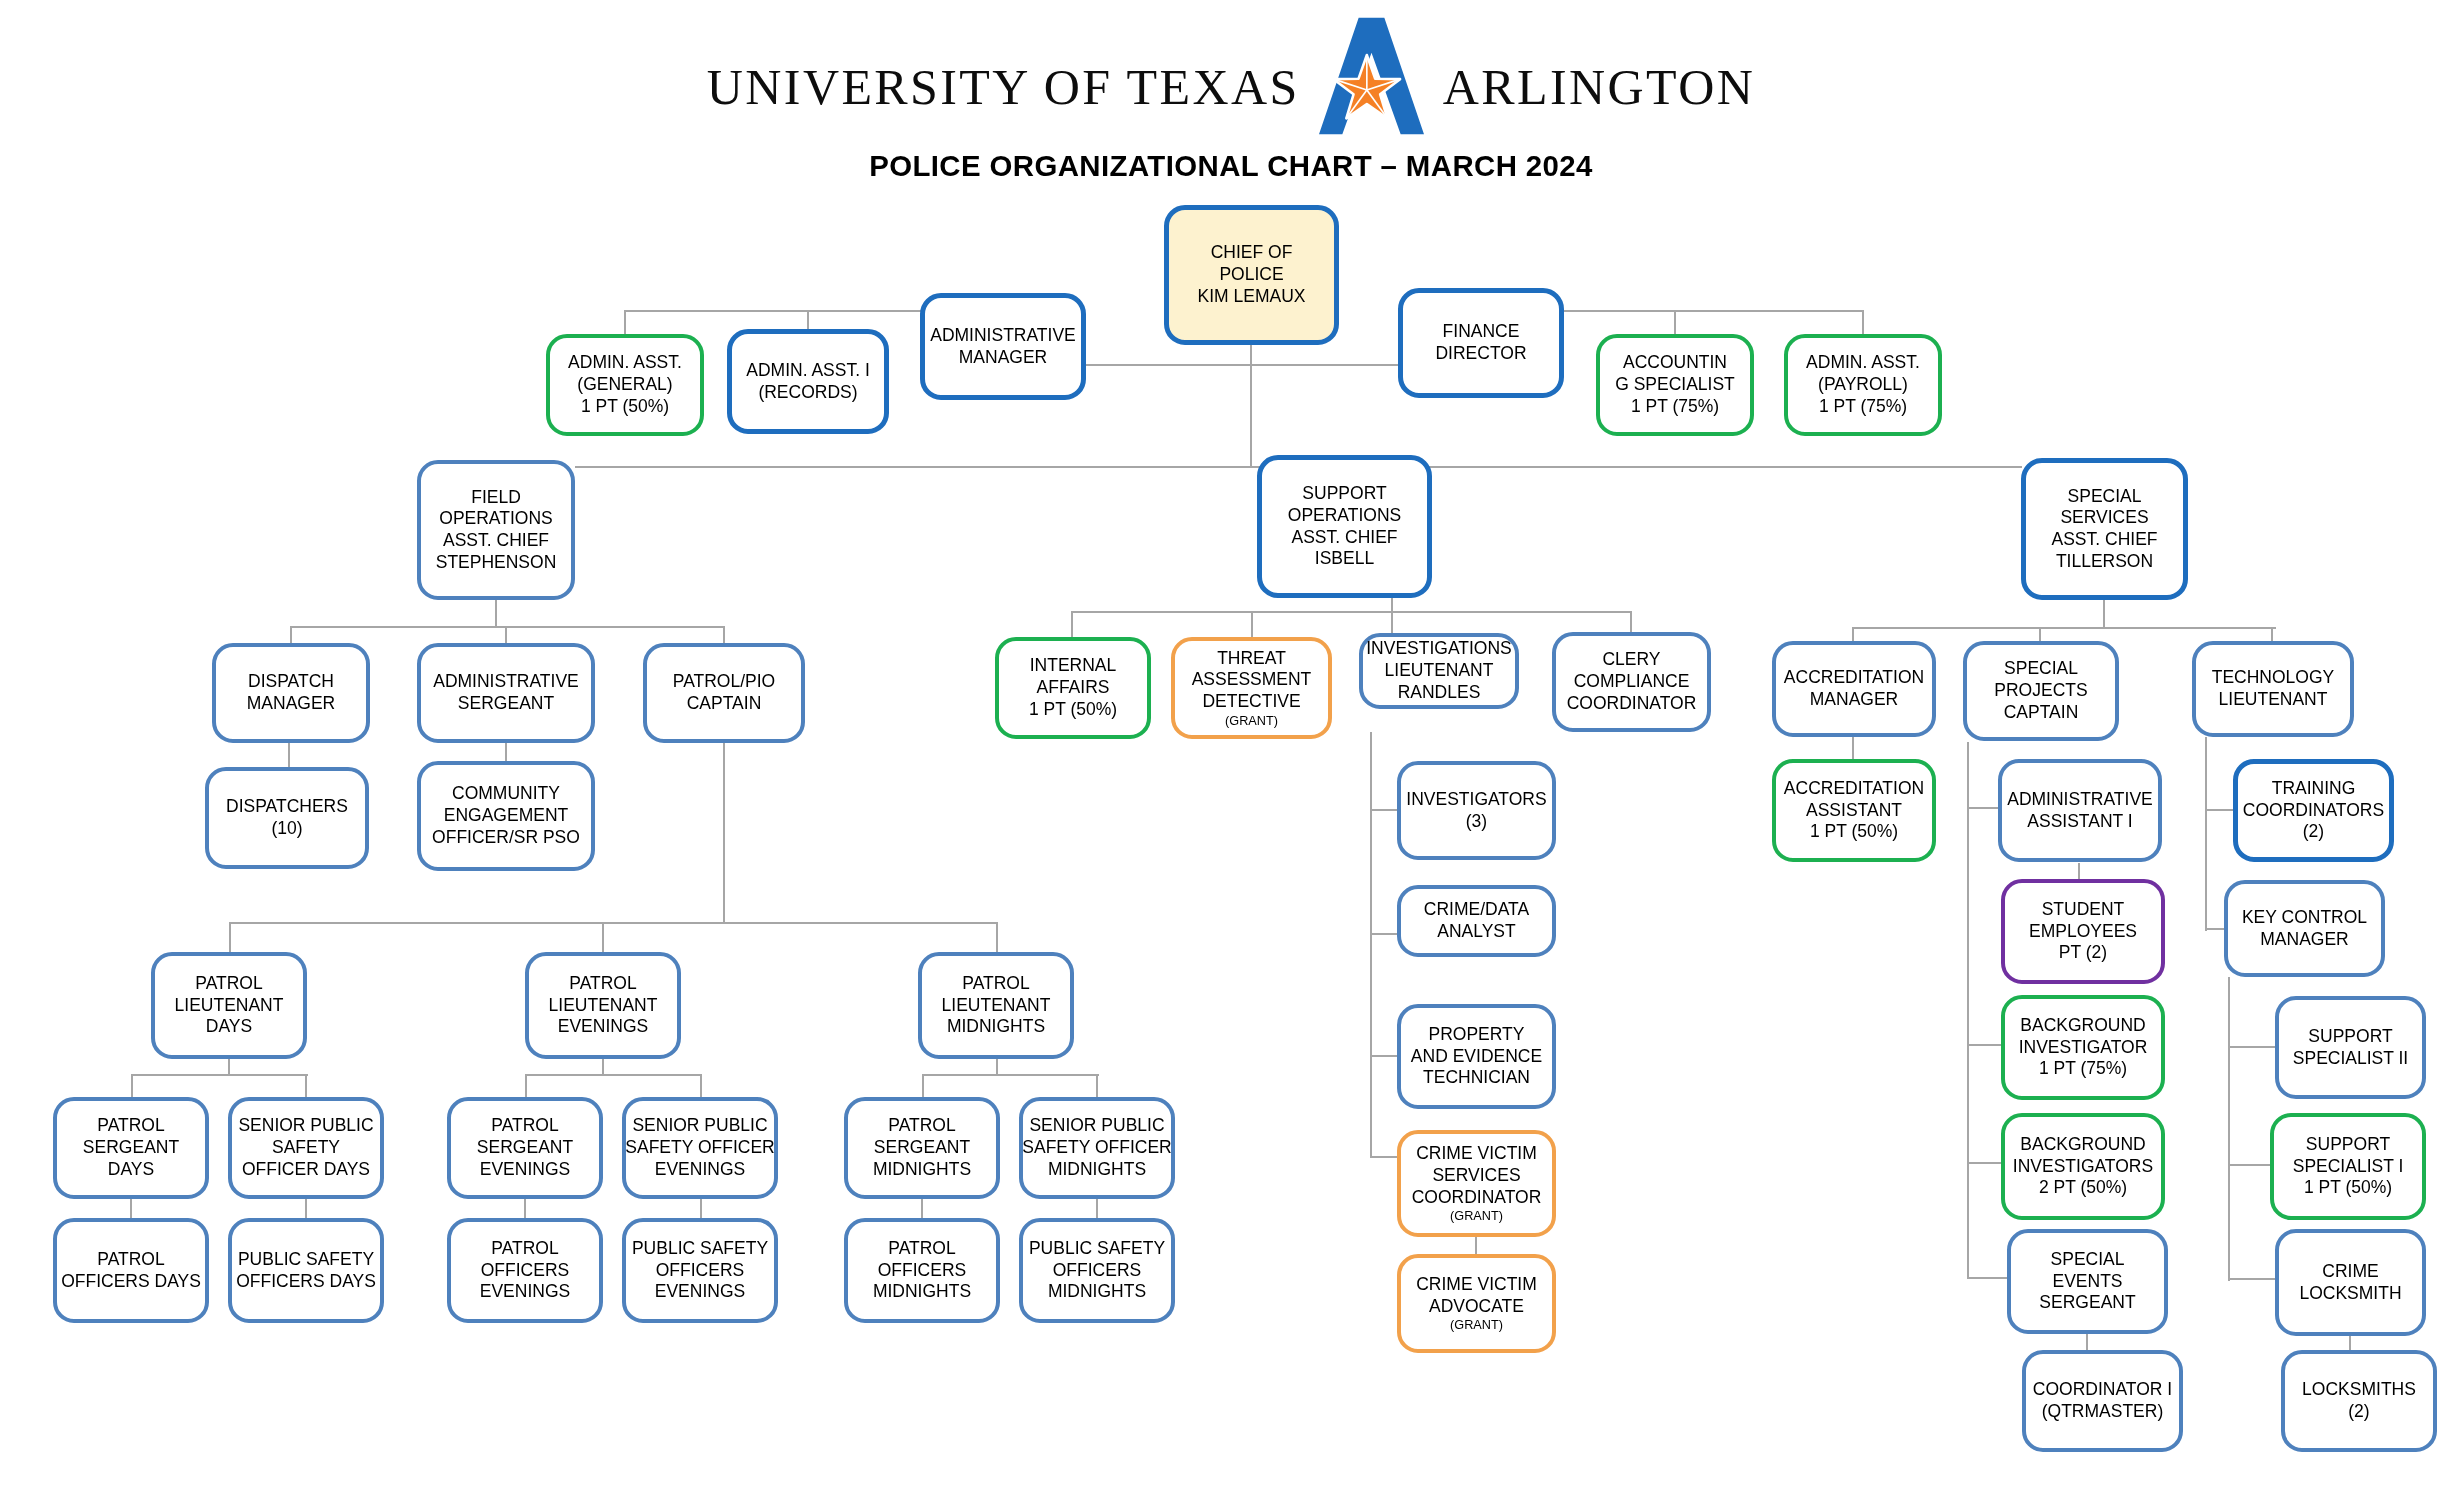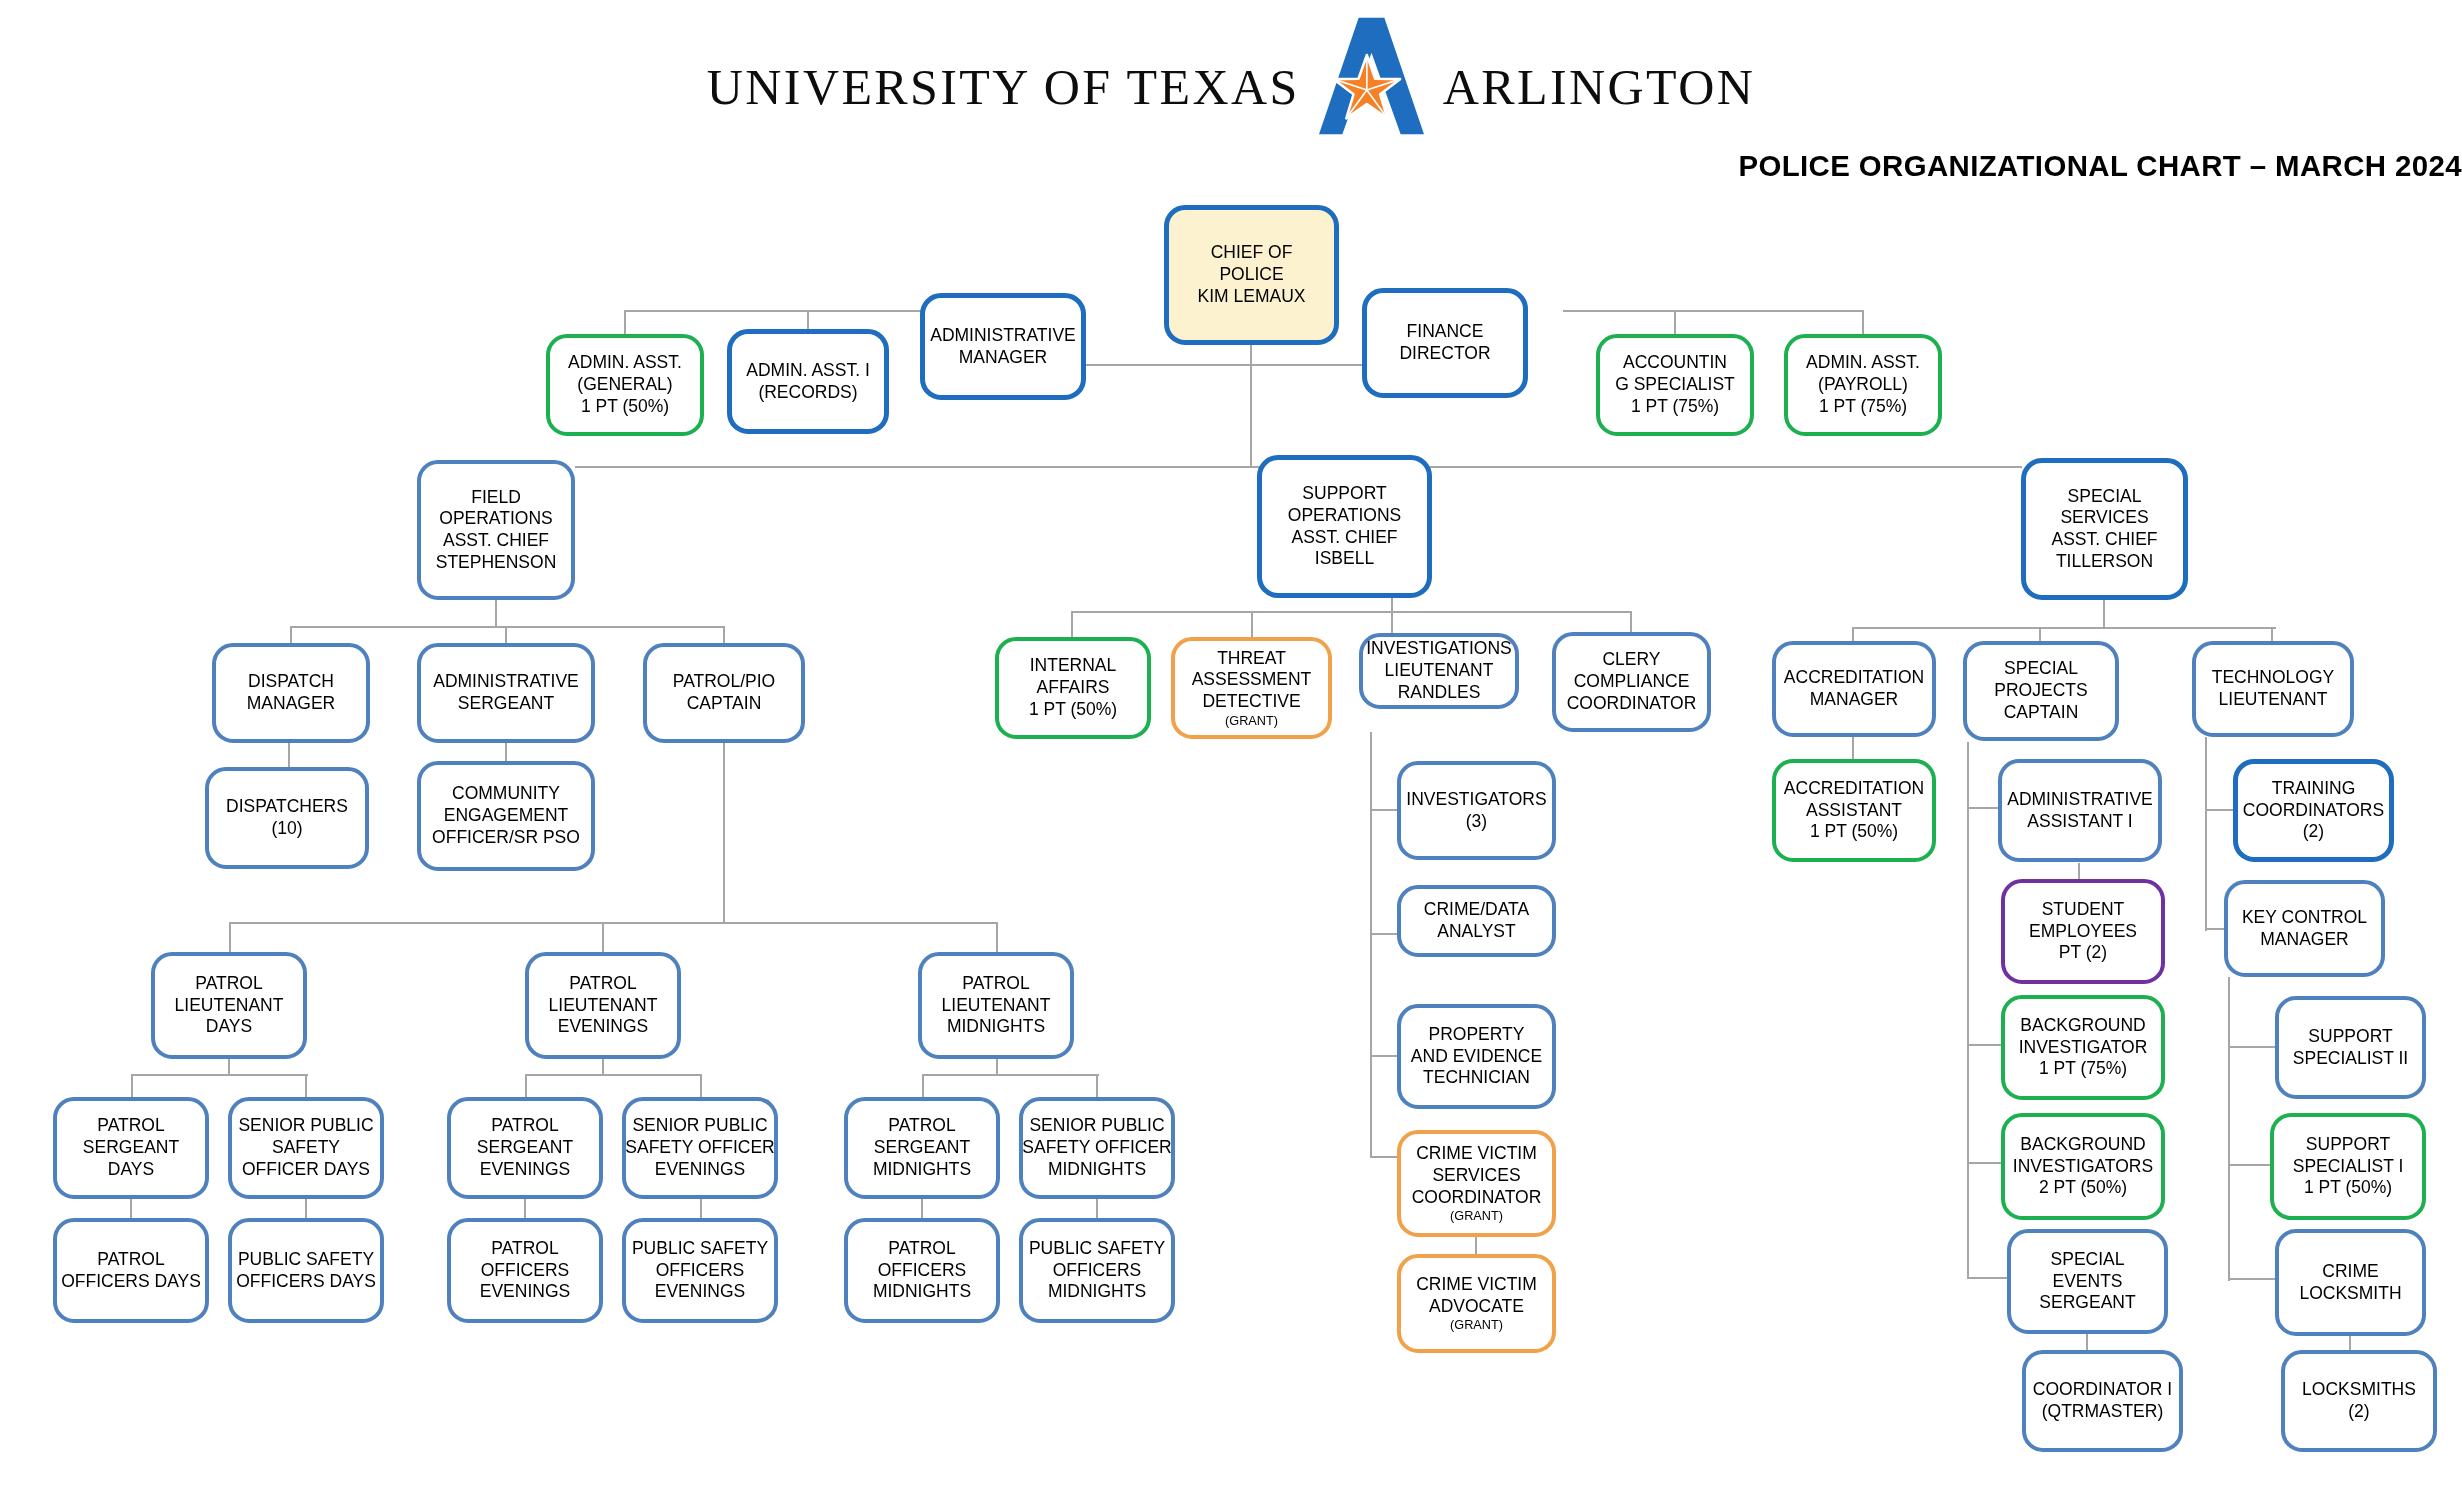--- a/index.html
+++ b/index.html
@@ -1,20 +1,20 @@
 <!DOCTYPE html>
 <html style="font-size:12.7px"><head>
 <meta charset="utf-8">
 <style>
   html,body{margin:0;padding:0;}
   body{
     width:2462px;height:1495px;background:#ffffff;position:relative;
     font-family:"Liberation Sans",sans-serif;overflow:hidden;color:#000;
   }
-  .header{position:absolute;top:0;left:0;width:100%;text-align:right;z-index:5;}
+  .header{position:absolute;top:0;left:0;width:100%;text-align:center;z-index:5;}
   .title-row{
     display:flex;align-items:center;justify-content:center;gap:17.5px;
     margin-top:38px;font-family:"Liberation Serif",serif;font-size:50px;
     letter-spacing:2.4px;color:#0d0d0d;
   }
   .uta-logo{margin:-21px 1.6px -11px 1.6px;}
   .subtitle{
     margin-top:12.7px;font-weight:700;font-size:29.4px;letter-spacing:0.4px;color:#000;
   }
   .canvas{position:absolute;top:0;left:0;width:2462px;height:1495px;}
@@ -107,21 +107,21 @@
     <div class="connector" style="left: 2349px; top: 1335px; width: 2.4px; height: 16px; background: rgb(166, 166, 166);"></div>
     <div class="node style-chief" style="left: 1164px; top: 205px; width: 175px; height: 140px; border-color: rgb(30, 109, 190); background: rgb(253, 242, 207);">
       <span>CHIEF OF</span>
       <span>POLICE</span>
       <span>KIM LEMAUX</span>
     </div>
     <div class="node style-darkblue" style="left: 920px; top: 293px; width: 166px; height: 107px; border-color: rgb(30, 109, 190);">
       <span>ADMINISTRATIVE</span>
       <span>MANAGER</span>
     </div>
-    <div class="node style-darkblue" style="left: 1362px; top: 288px; width: 166px; height: 110px; border-color: rgb(30, 109, 190);">
+    <div class="node style-darkblue" style="left: 1398px; top: 288px; width: 166px; height: 110px; border-color: rgb(30, 109, 190);">
       <span>FINANCE</span>
       <span>DIRECTOR</span>
     </div>
     <div class="node style-green" style="left: 546px; top: 334px; width: 158px; height: 102px; border-color: rgb(28, 176, 80);">
       <span>ADMIN. ASST.</span>
       <span>(GENERAL)</span>
       <span>1 PT (50%)</span>
     </div>
     <div class="node style-darkblue" style="left: 727px; top: 329px; width: 162px; height: 105px; border-color: rgb(30, 109, 190);">
       <span>ADMIN. ASST. I</span>

